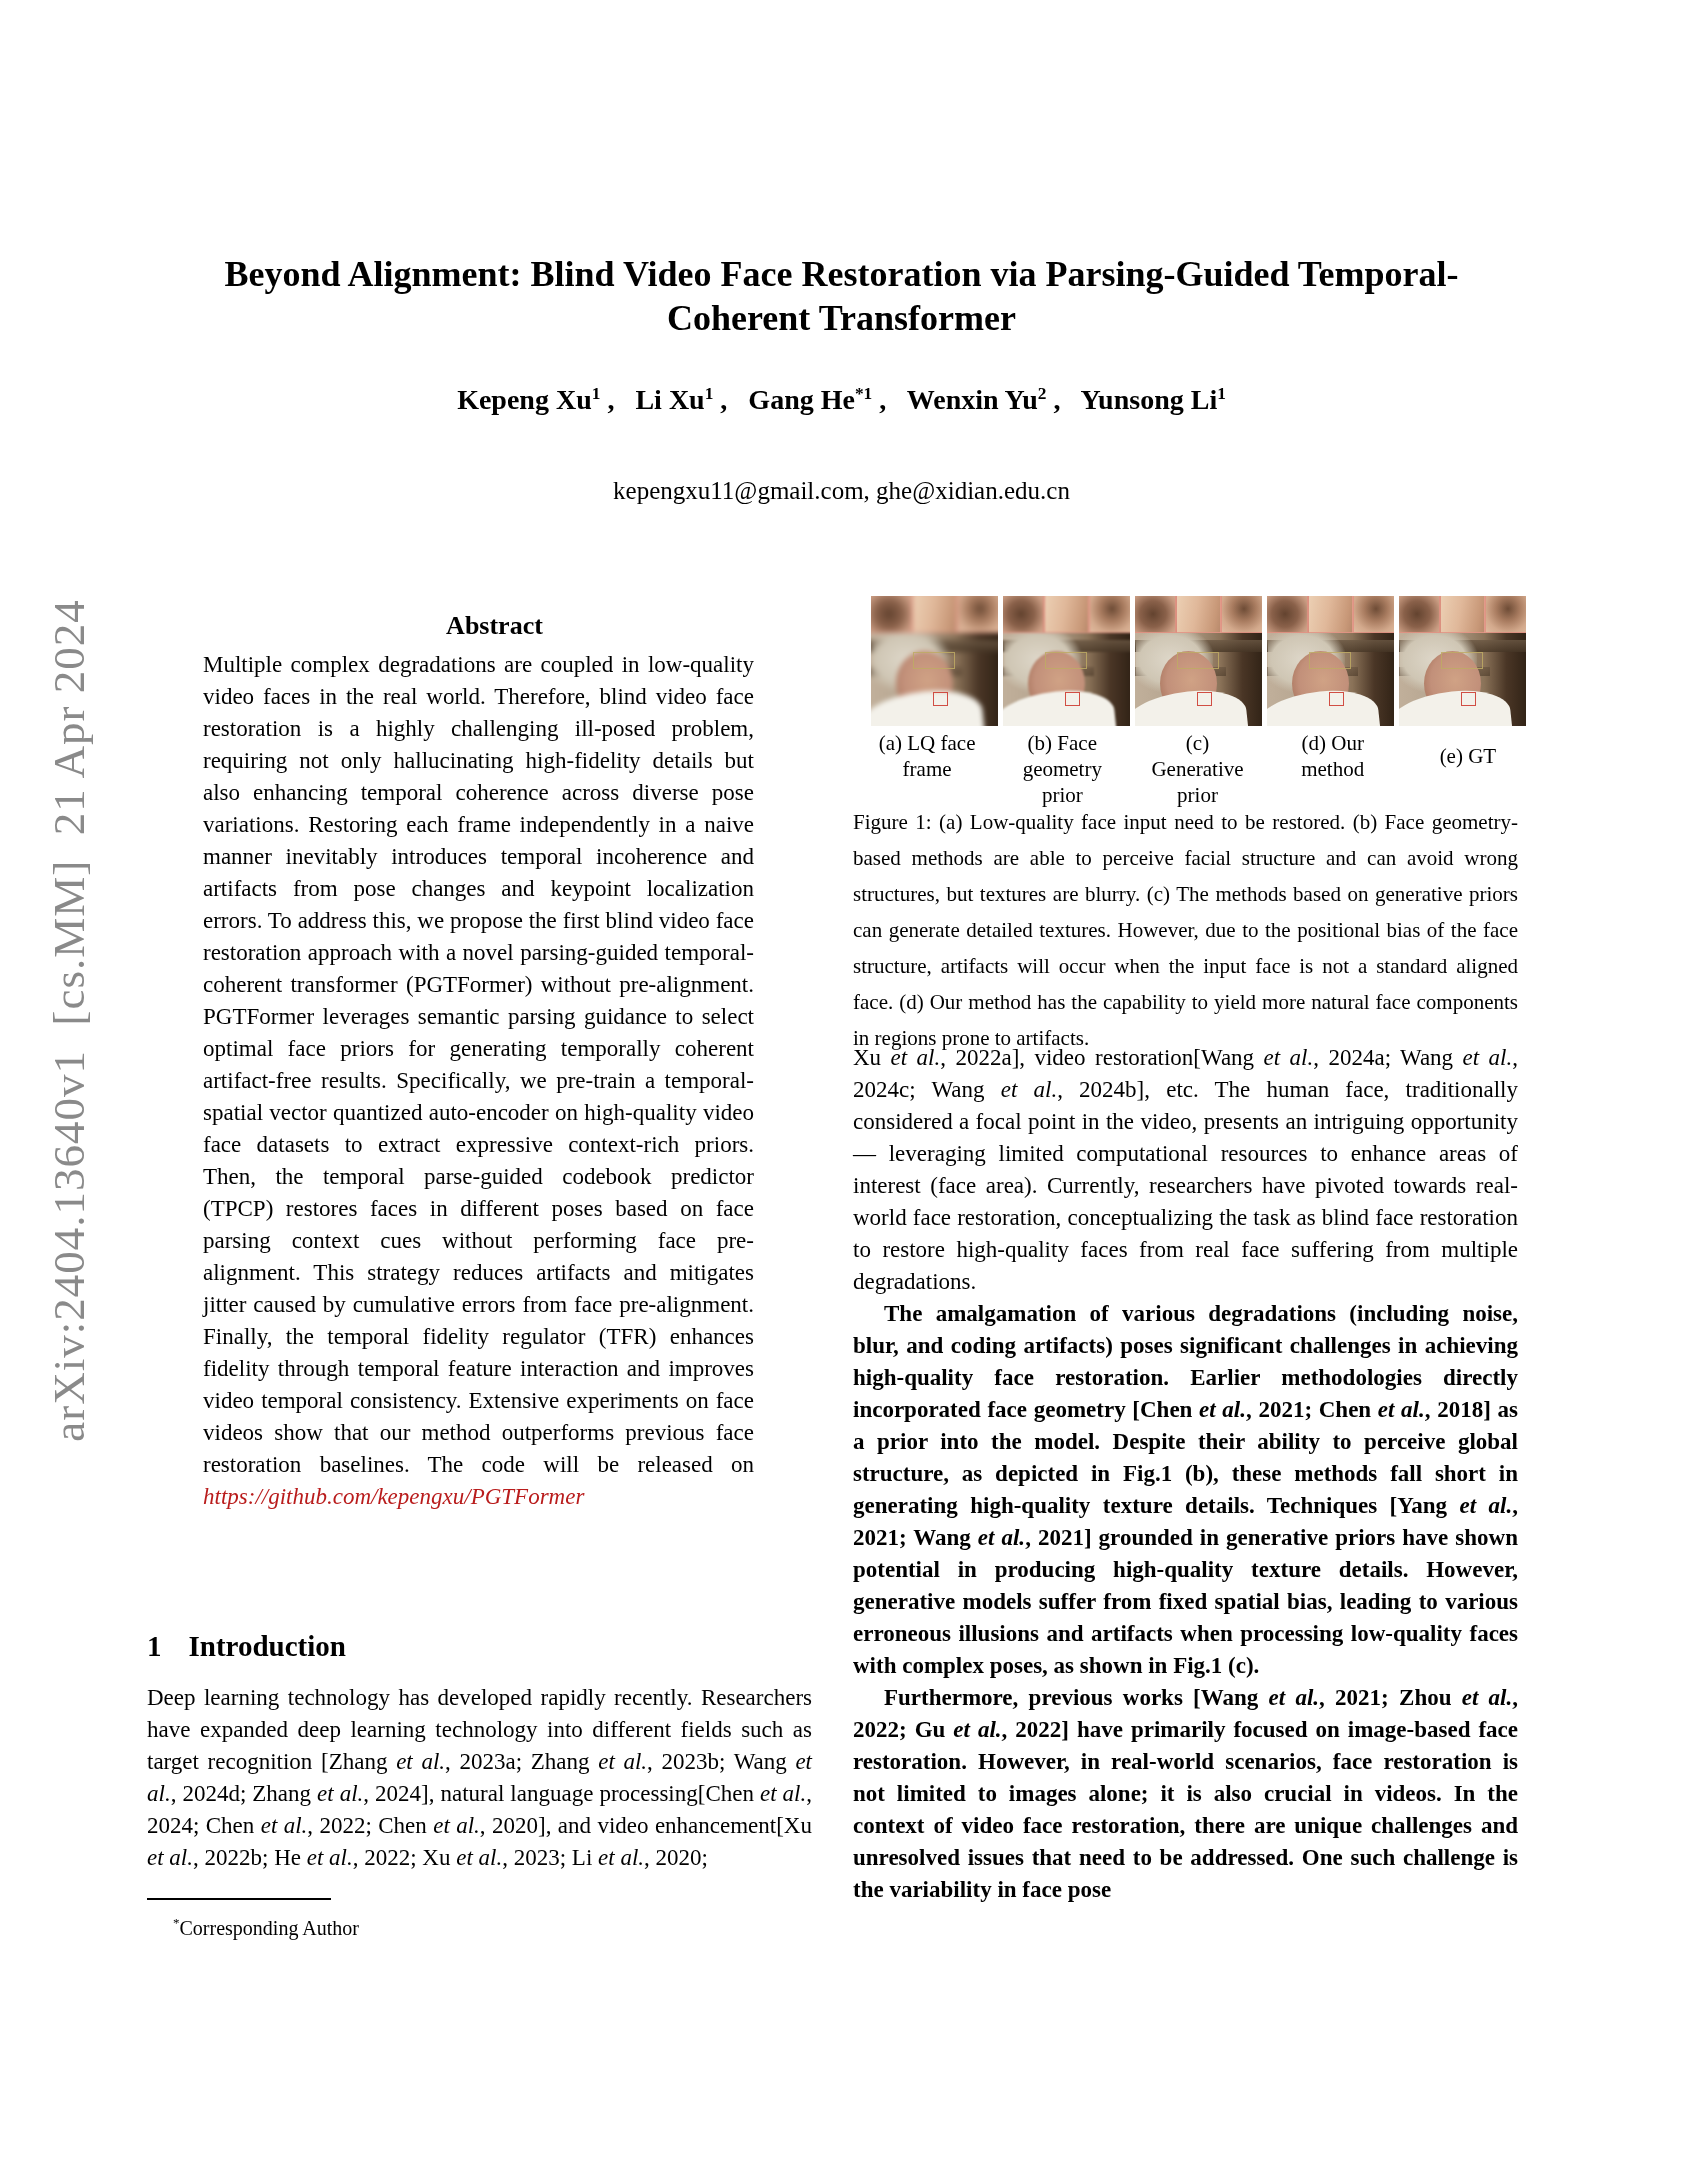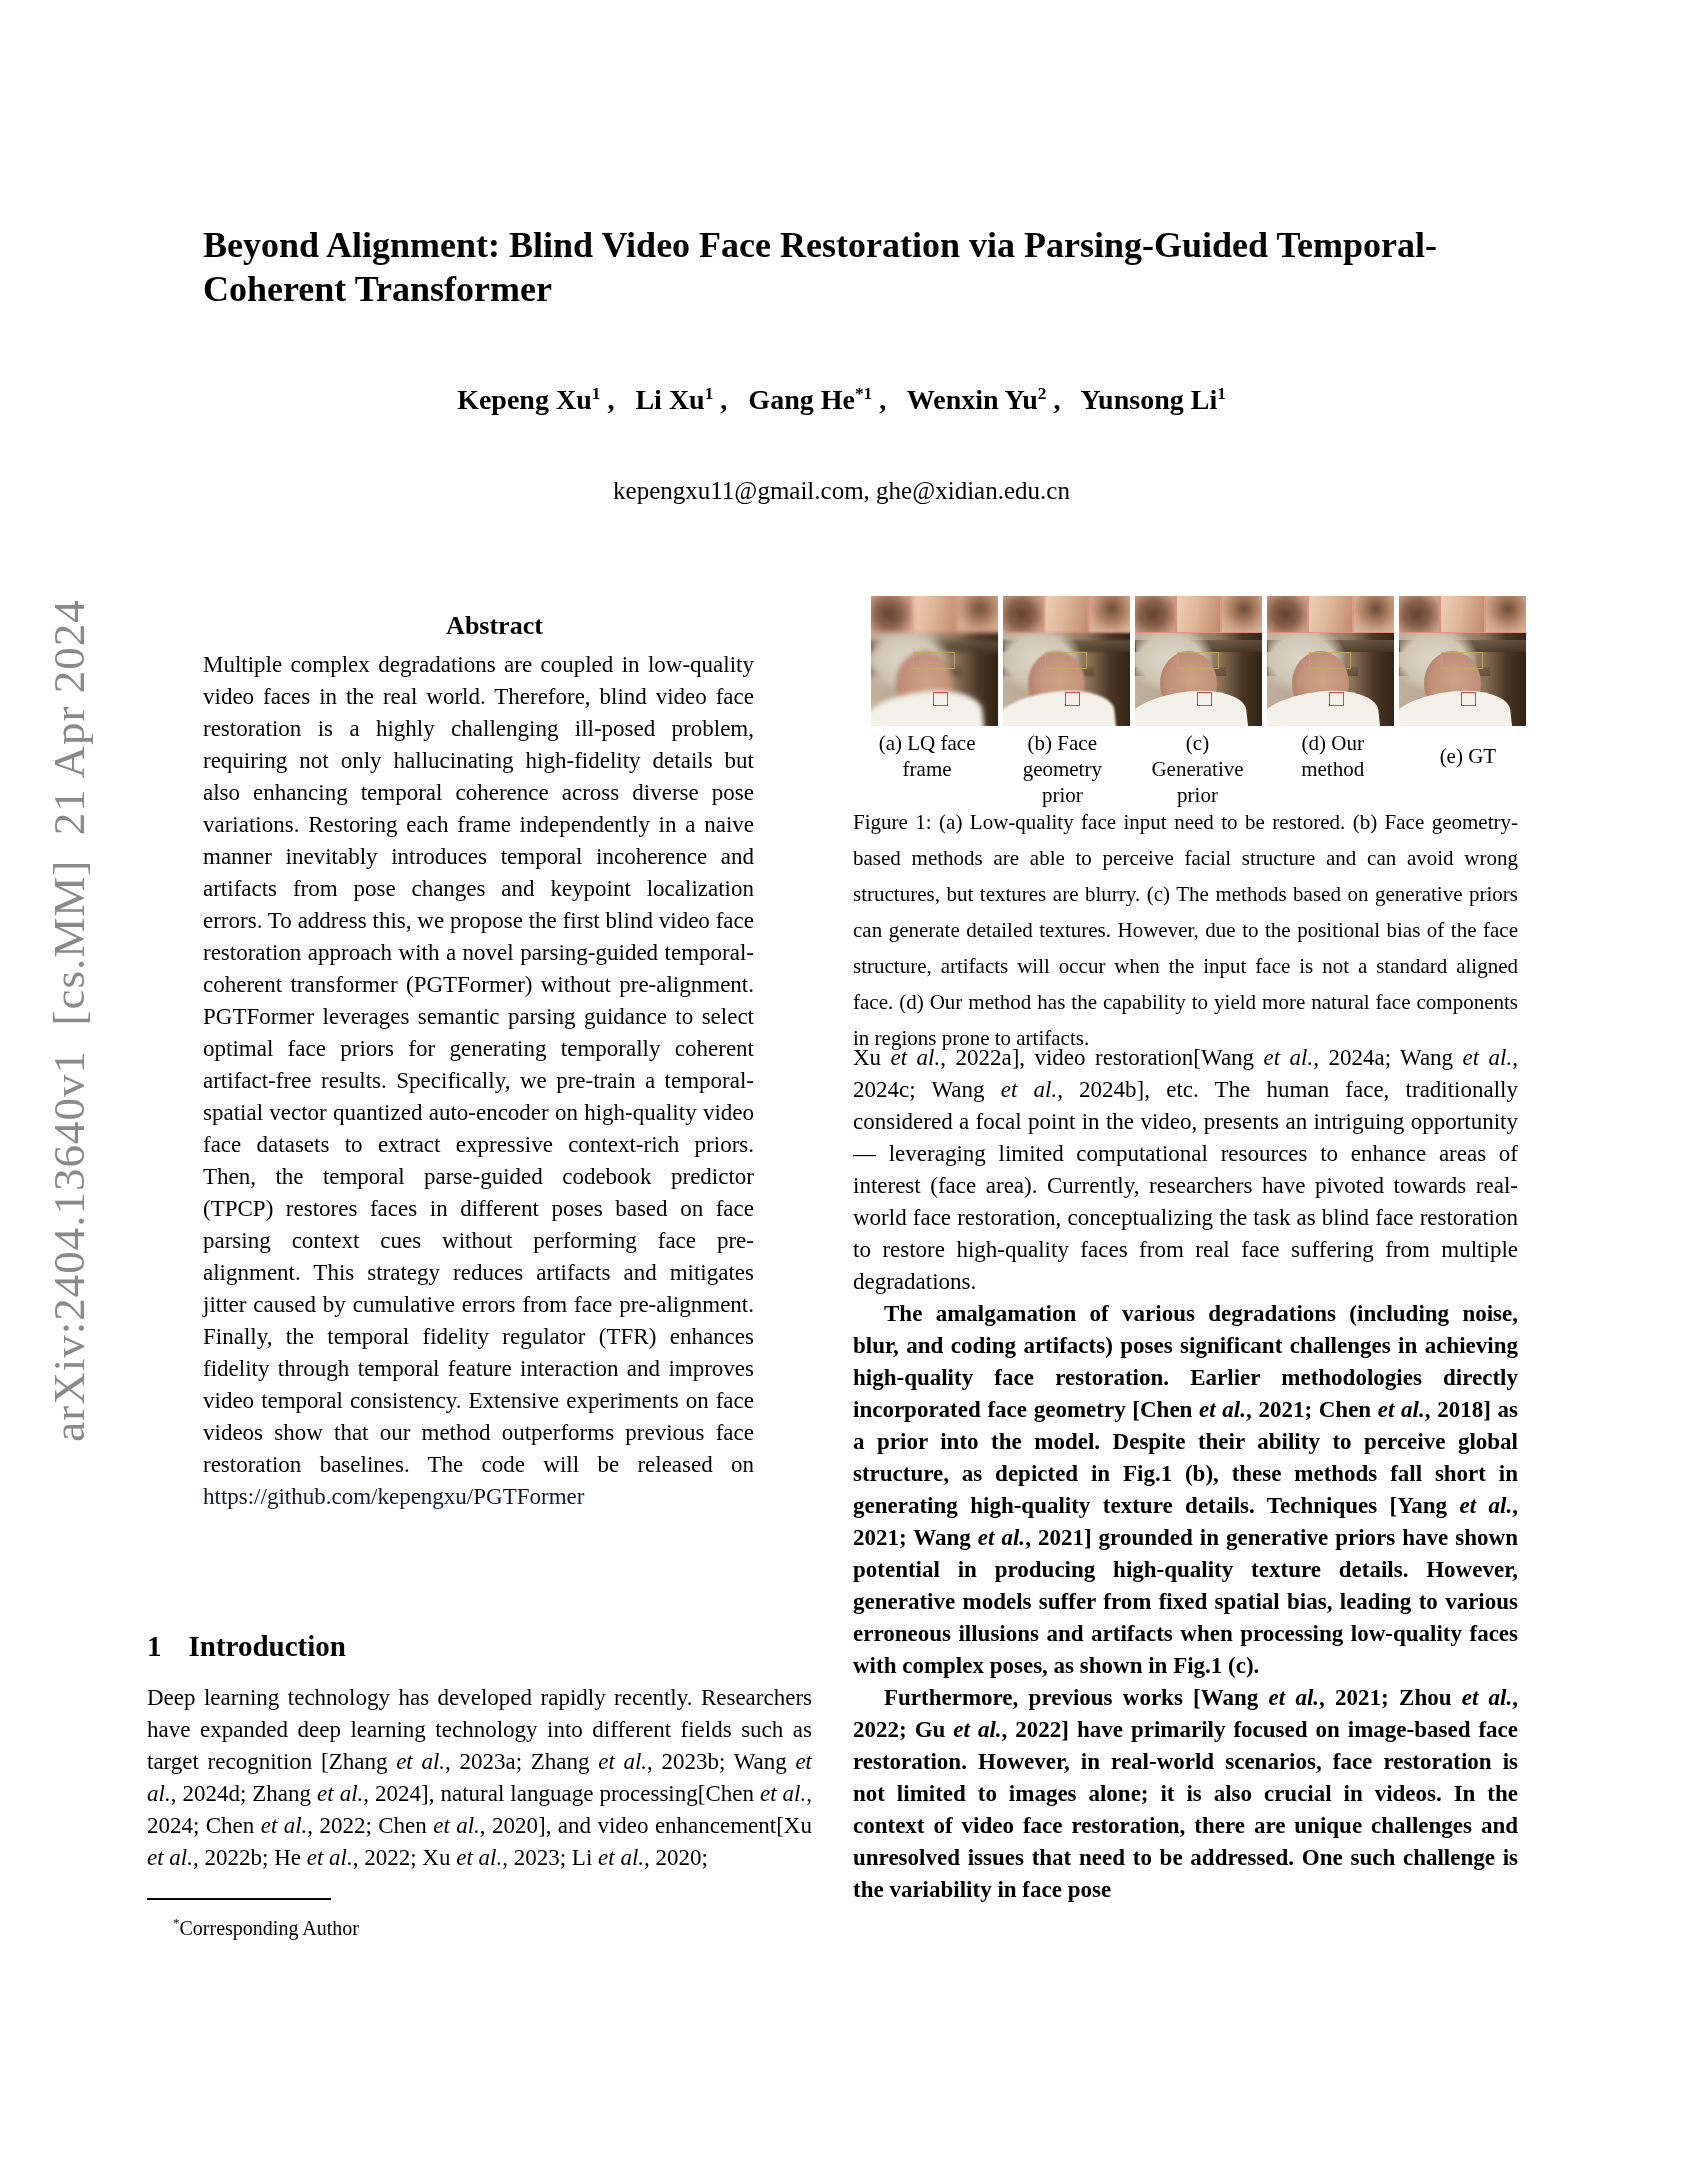--- a/index.html
+++ b/index.html
@@ -10,22 +10,22 @@
   }
   
   .watermark{
     position:absolute; left:-455px; top:995px; width:1049px; height:51px;
     transform:rotate(-90deg);
     text-align:center; font-size:45px; line-height:51px; color:#8a8a8a;
     letter-spacing:1px; white-space:pre;
   }
   
   .title{
-    position:absolute; top:223px; left:50%; transform:translateX(-50%);
-    width:1277px; margin:0; text-align:left;
+    position:absolute; top:252px; left:50%; transform:translateX(-50%);
+    width:1277px; margin:0; text-align:center;
     font-size:36px; line-height:44px; font-weight:bold;
   }
   .authors{
     position:absolute; top:384px; left:0; right:0; text-align:center;
     font-size:28px; font-weight:bold;
   }
   .authors sup, .affil sup{font-size:62%; line-height:0;}
   .sep{white-space:pre;}
   .affil{
     position:absolute; top:432px; left:0; right:0; text-align:center;
@@ -39,21 +39,21 @@
   .col-left{position:absolute; left:147px; top:589px; width:665px;}
   .col-right{position:absolute; left:853px; top:589px; width:665px;}
   .abs-heading{
     position:absolute; top:6px; left:56px; width:551px; text-align:center;
     font-size:26px; font-weight:bold; margin:16px;
   }
   .abs-text{
     position:absolute; top:60px; left:56px; width:551px; margin:0;
     font-size:23px; line-height:32px; text-align:justify; hyphens:auto;
   }
-  .url{color:#0f172a; text-decoration:none;}
+  .url{color:#b91c1c; text-decoration:none;font-style:italic;}
   .sec-heading{
     position:absolute; top:1041px; left:0; margin:0;
     font-size:29px; font-weight:bold;
   }
   .sec-num{margin-right:27px;}
   .intro-text{
     position:absolute; top:1093px; left:0; width:665px; margin:0;
     font-size:23px; line-height:32px; text-align:justify; hyphens:auto;
   }
   .footnote-rule{

